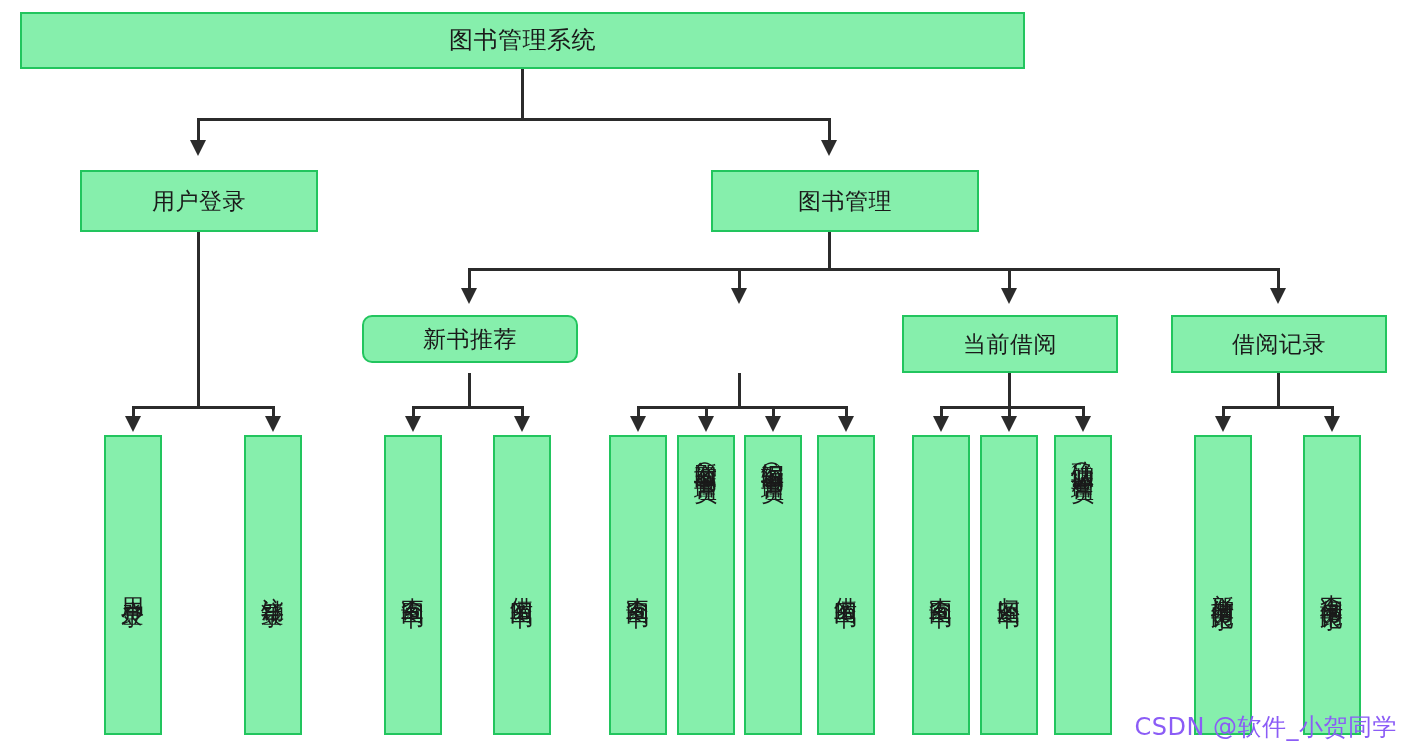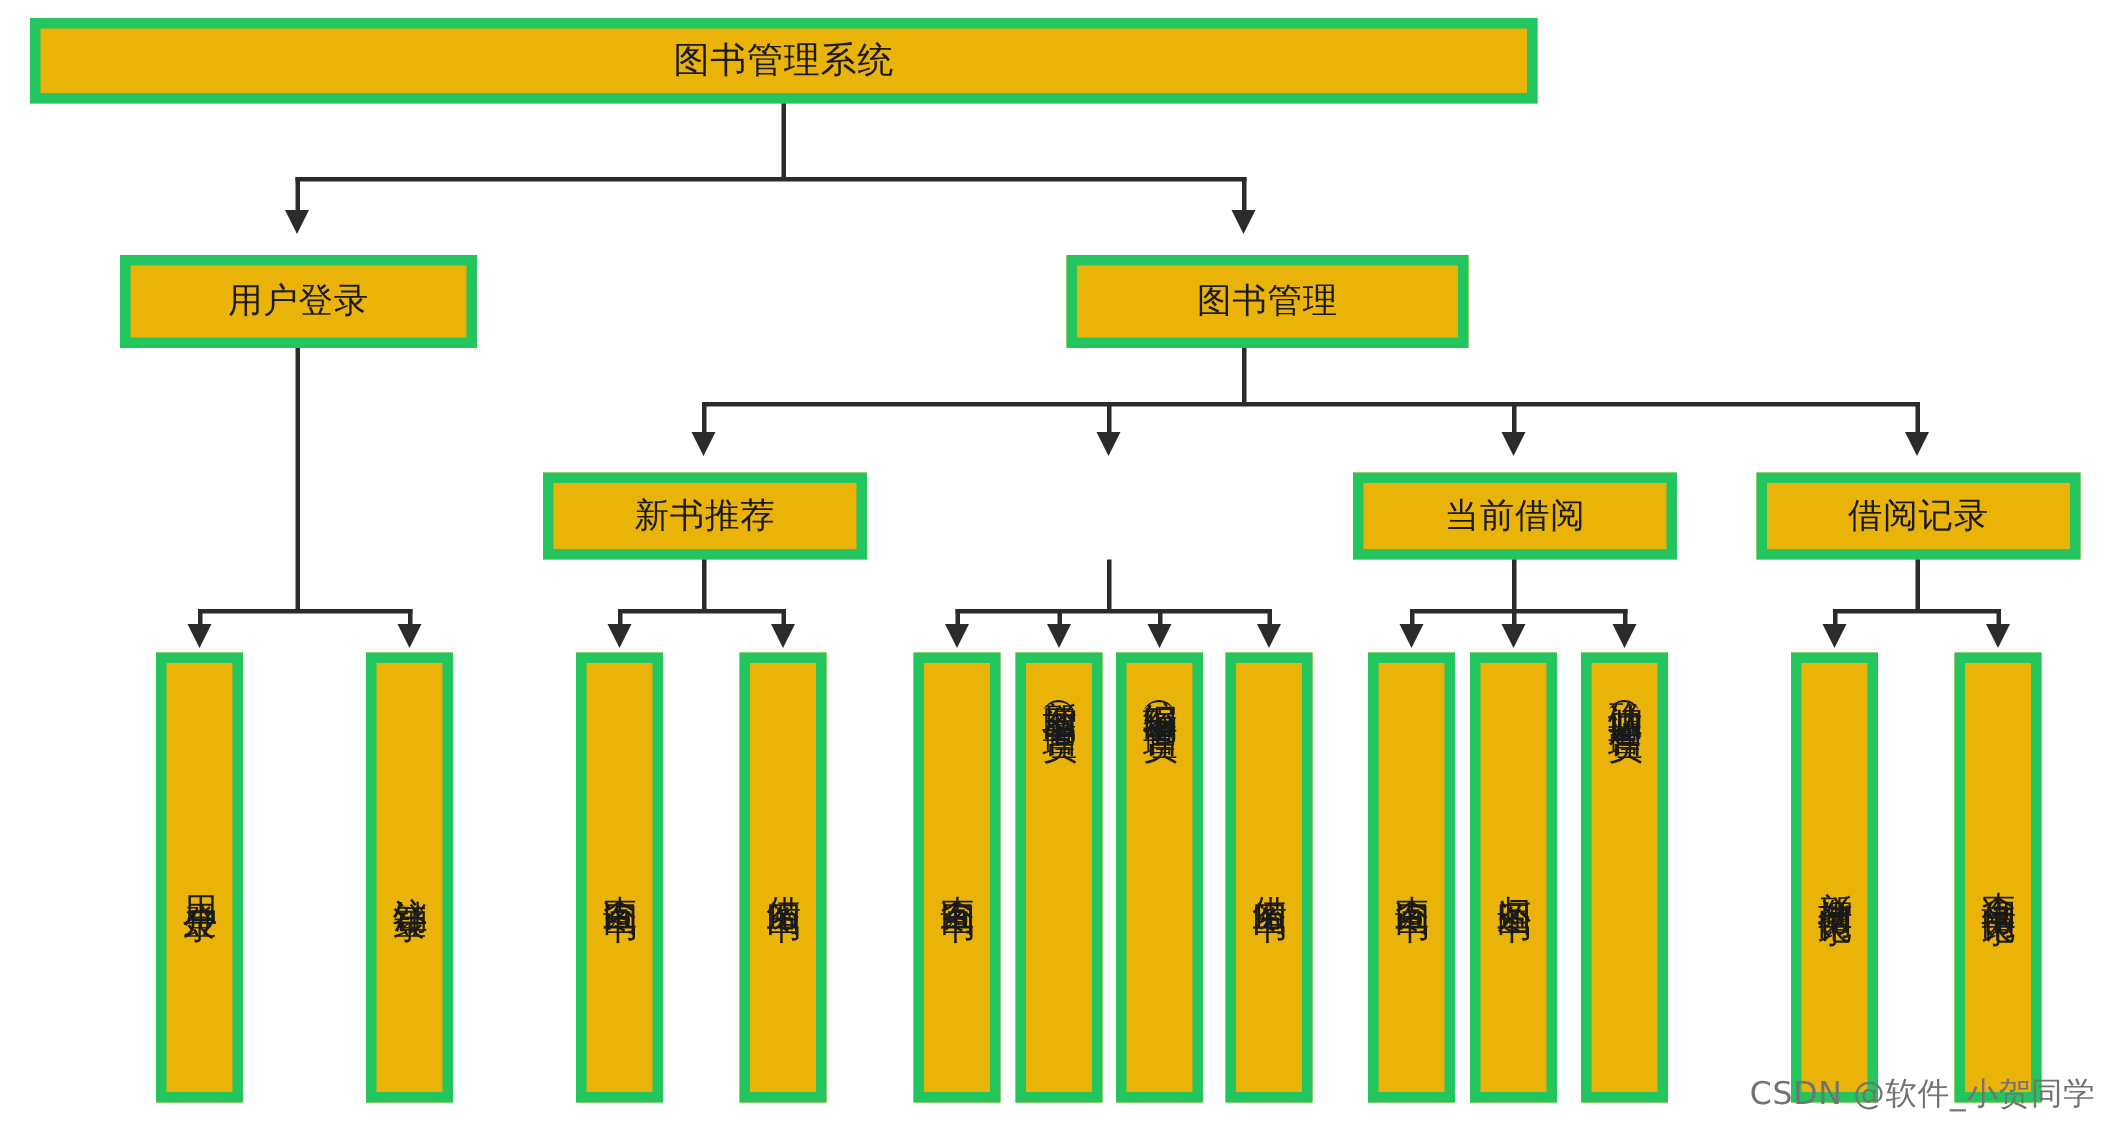--- a/index.html
+++ b/index.html
@@ -14,22 +14,22 @@
     position: relative;
     width: 1405px;
     height: 747px;
     background: #ffffff;
     overflow: hidden;
   }
   
   .node {
     position: absolute;
     box-sizing: border-box;
-    border: 7px solid #22c55e;
-    background: #eab308;
+    border: 2px solid #22c55e;
+    background: #86efac;
     display: flex;
     align-items: center;
     justify-content: center;
     color: #1a1a1a;
   }
   .node-label {
     display: block;
     text-align: center;
     line-height: 1.16;
     white-space: nowrap;
@@ -69,22 +69,22 @@
     height: 0;
     border-left: 8px solid transparent;
     border-right: 8px solid transparent;
     border-top: 16px solid #2b2b2b;
   }
   
   #watermark {
     position: absolute;
     right: 8px;
     bottom: 4px;
-    font-size: 21px;
-    color: #737373;
+    font-size: 24px;
+    color: #8b5cf6;
     letter-spacing: 0.5px;
     white-space: nowrap;
     pointer-events: none;
   }
 </style>
 </head>
 <body>
 
 <div id="canvas">
 
@@ -120,21 +120,21 @@
   <div class="hline" style="left:468px; top:268px; width:812px; height:3px;"></div>
   <div class="vline" style="left:468px; top:268px; width:3px; height:22px;"></div>
   <div class="arrow" style="left:461px; top:288px;"></div>
   <div class="vline" style="left:738px; top:268px; width:3px; height:22px;"></div>
   <div class="arrow" style="left:731px; top:288px;"></div>
   <div class="vline" style="left:1008px; top:268px; width:3px; height:22px;"></div>
   <div class="arrow" style="left:1001px; top:288px;"></div>
   <div class="vline" style="left:1277px; top:268px; width:3px; height:22px;"></div>
   <div class="arrow" style="left:1270px; top:288px;"></div>
 
-  <div class="node h-label" style="left:362px; top:315px; width:216px; height:58px;">
+  <div class="node h-label" style="left:362px; top:315px; width:216px; height:48px;border-radius:10px;">
     <span class="node-label">新书推荐</span>
   </div>
   <div class="node h-label" style="left:1171px; top:315px; width:216px; height:58px;">
     <span class="node-label">借阅记录</span>
   </div>
   <div class="node h-label" style="left:902px; top:315px; width:216px; height:58px;">
     <span class="node-label">当前借阅</span>
   </div>
 
   <div class="vline" style="left:468px; top:373px; width:3px; height:35px;"></div>

